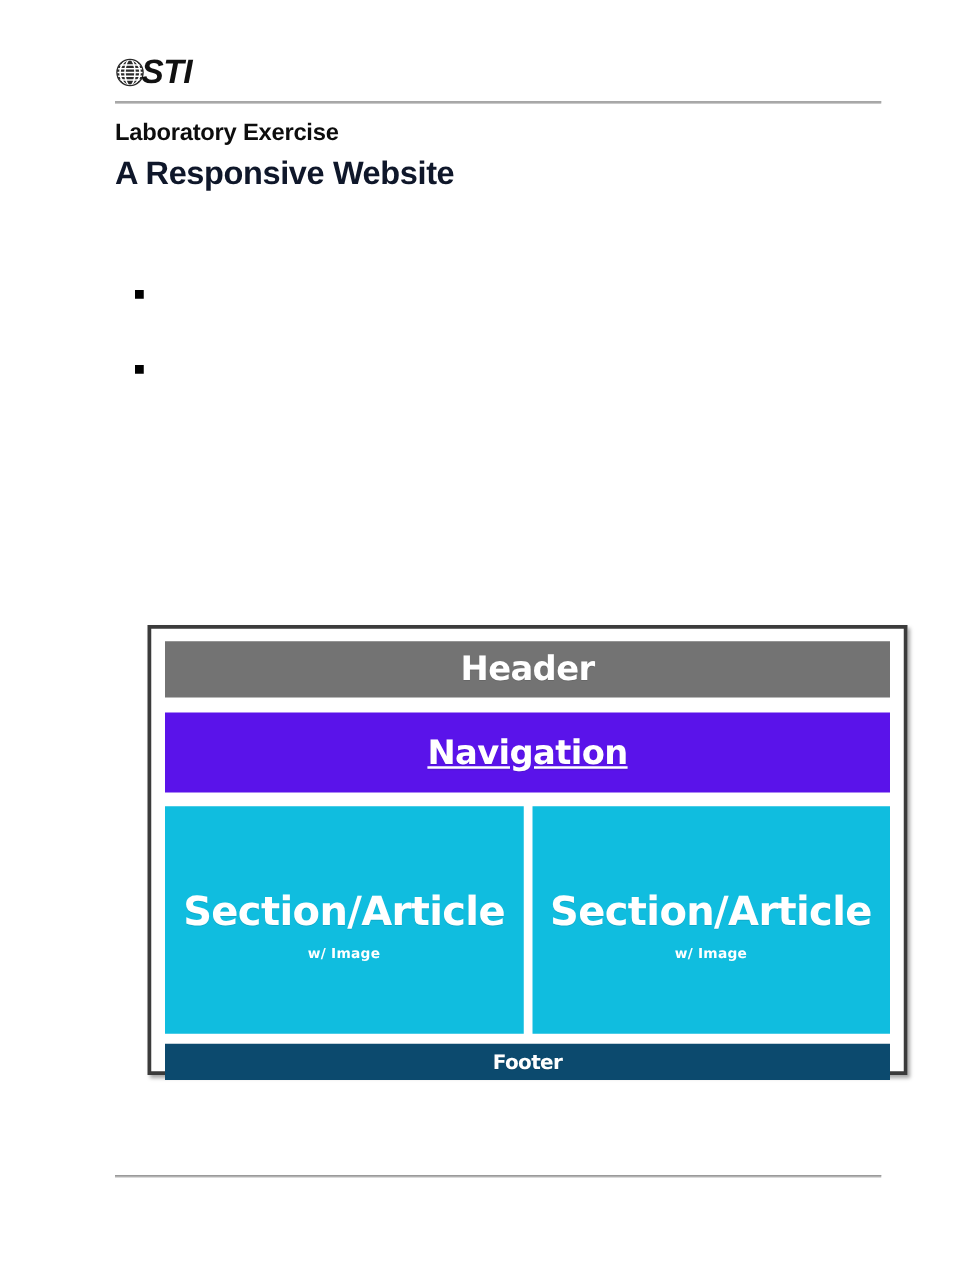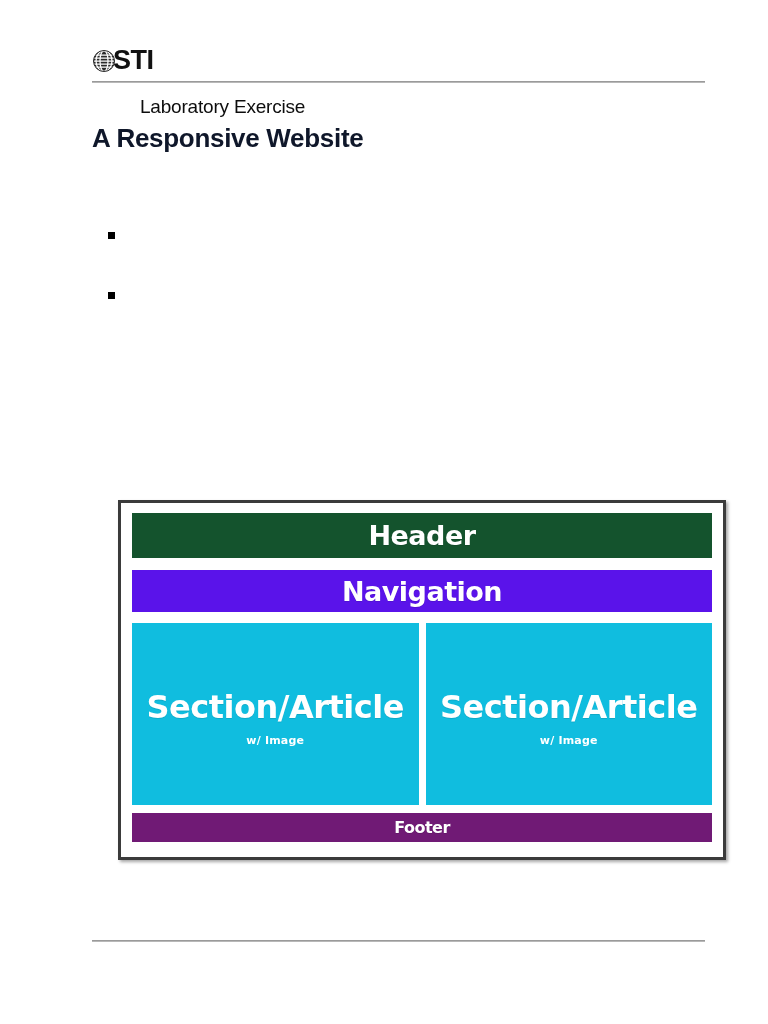--- a/index.html
+++ b/index.html
@@ -19,22 +19,22 @@
 
   
   .page-header {
     position: absolute;
     left: 92px;
     top: 44px;
     width: 613px;
   }
   .logo-row {
     display: flex;
-    align-items: center;
     height: 32px;
+    font-style: italic;
   }
   .logo-globe {
     width: 24px;
     height: 24px;
     display: block;
     margin-right: -3px;
     margin-top: 2px;
   }
   .logo-text {
     font-family: "Liberation Sans", sans-serif;
@@ -55,25 +55,24 @@
 
   
   .doc-titles {
     position: absolute;
     left: 92px;
     top: 95px;
     width: 620px;
   }
   .subtitle {
     font-size: 19px;
-    font-weight: normal;
+    font-weight: bold;
     letter-spacing: -0.2px;
     line-height: 1.25;
     color: #0d0d0d;
-    margin-left: 48px;
   }
   .main-title {
     font-size: 26px;
     font-weight: bold;
     letter-spacing: -0.3px;
     line-height: 1.3;
     margin-top: 3px;
     color: #0f172a;
   }
 
@@ -143,23 +142,24 @@
     margin-top: 8px;
   }
 
   .block-header {
     height: 45px;
     width: 100%;
   }
   .block-header .block-label { font-size: 27px; }
 
   .block-nav {
-    height: 42px;
+    height: 64px;
     width: 100%;
     margin-top: 12px;
+    text-decoration: underline;
   }
   .block-nav .block-label { font-size: 27px; }
 
   .sections-row {
     display: flex;
     width: 100%;
     height: 182px;
     margin-top: 11px;
     gap: 7px;
   }
@@ -230,38 +230,38 @@
     <span class="bullet-text"></span>
   </li>
   <li class="bullet-item">
     <span class="bullet-marker"></span>
     <span class="bullet-text"></span>
   </li>
 </ul>
 
 <div class="diagram-frame">
 
-  <div class="block block-header" style="background:#14532d">
+  <div class="block block-header" style="background:#737373">
     <span class="block-label">Header</span>
   </div>
 
   <div class="block block-nav" style="background:#5A13EA">
     <span class="block-label">Navigation</span>
   </div>
 
   <div class="sections-row">
     <div class="block block-section" style="background:#10BDDF">
       <span class="block-label">Section/Article</span>
       <span class="block-sublabel">w/ Image</span>
     </div>
     <div class="block block-section" style="background:#10BDDF">
       <span class="block-label">Section/Article</span>
       <span class="block-sublabel">w/ Image</span>
     </div>
   </div>
 
-  <div class="block block-footer" style="background:#701a75">
+  <div class="block block-footer" style="background:#0c4a6e">
     <span class="block-label">Footer</span>
   </div>
 
 </div>
 
 <div class="footer-rule"></div>
 
 </body></html>

